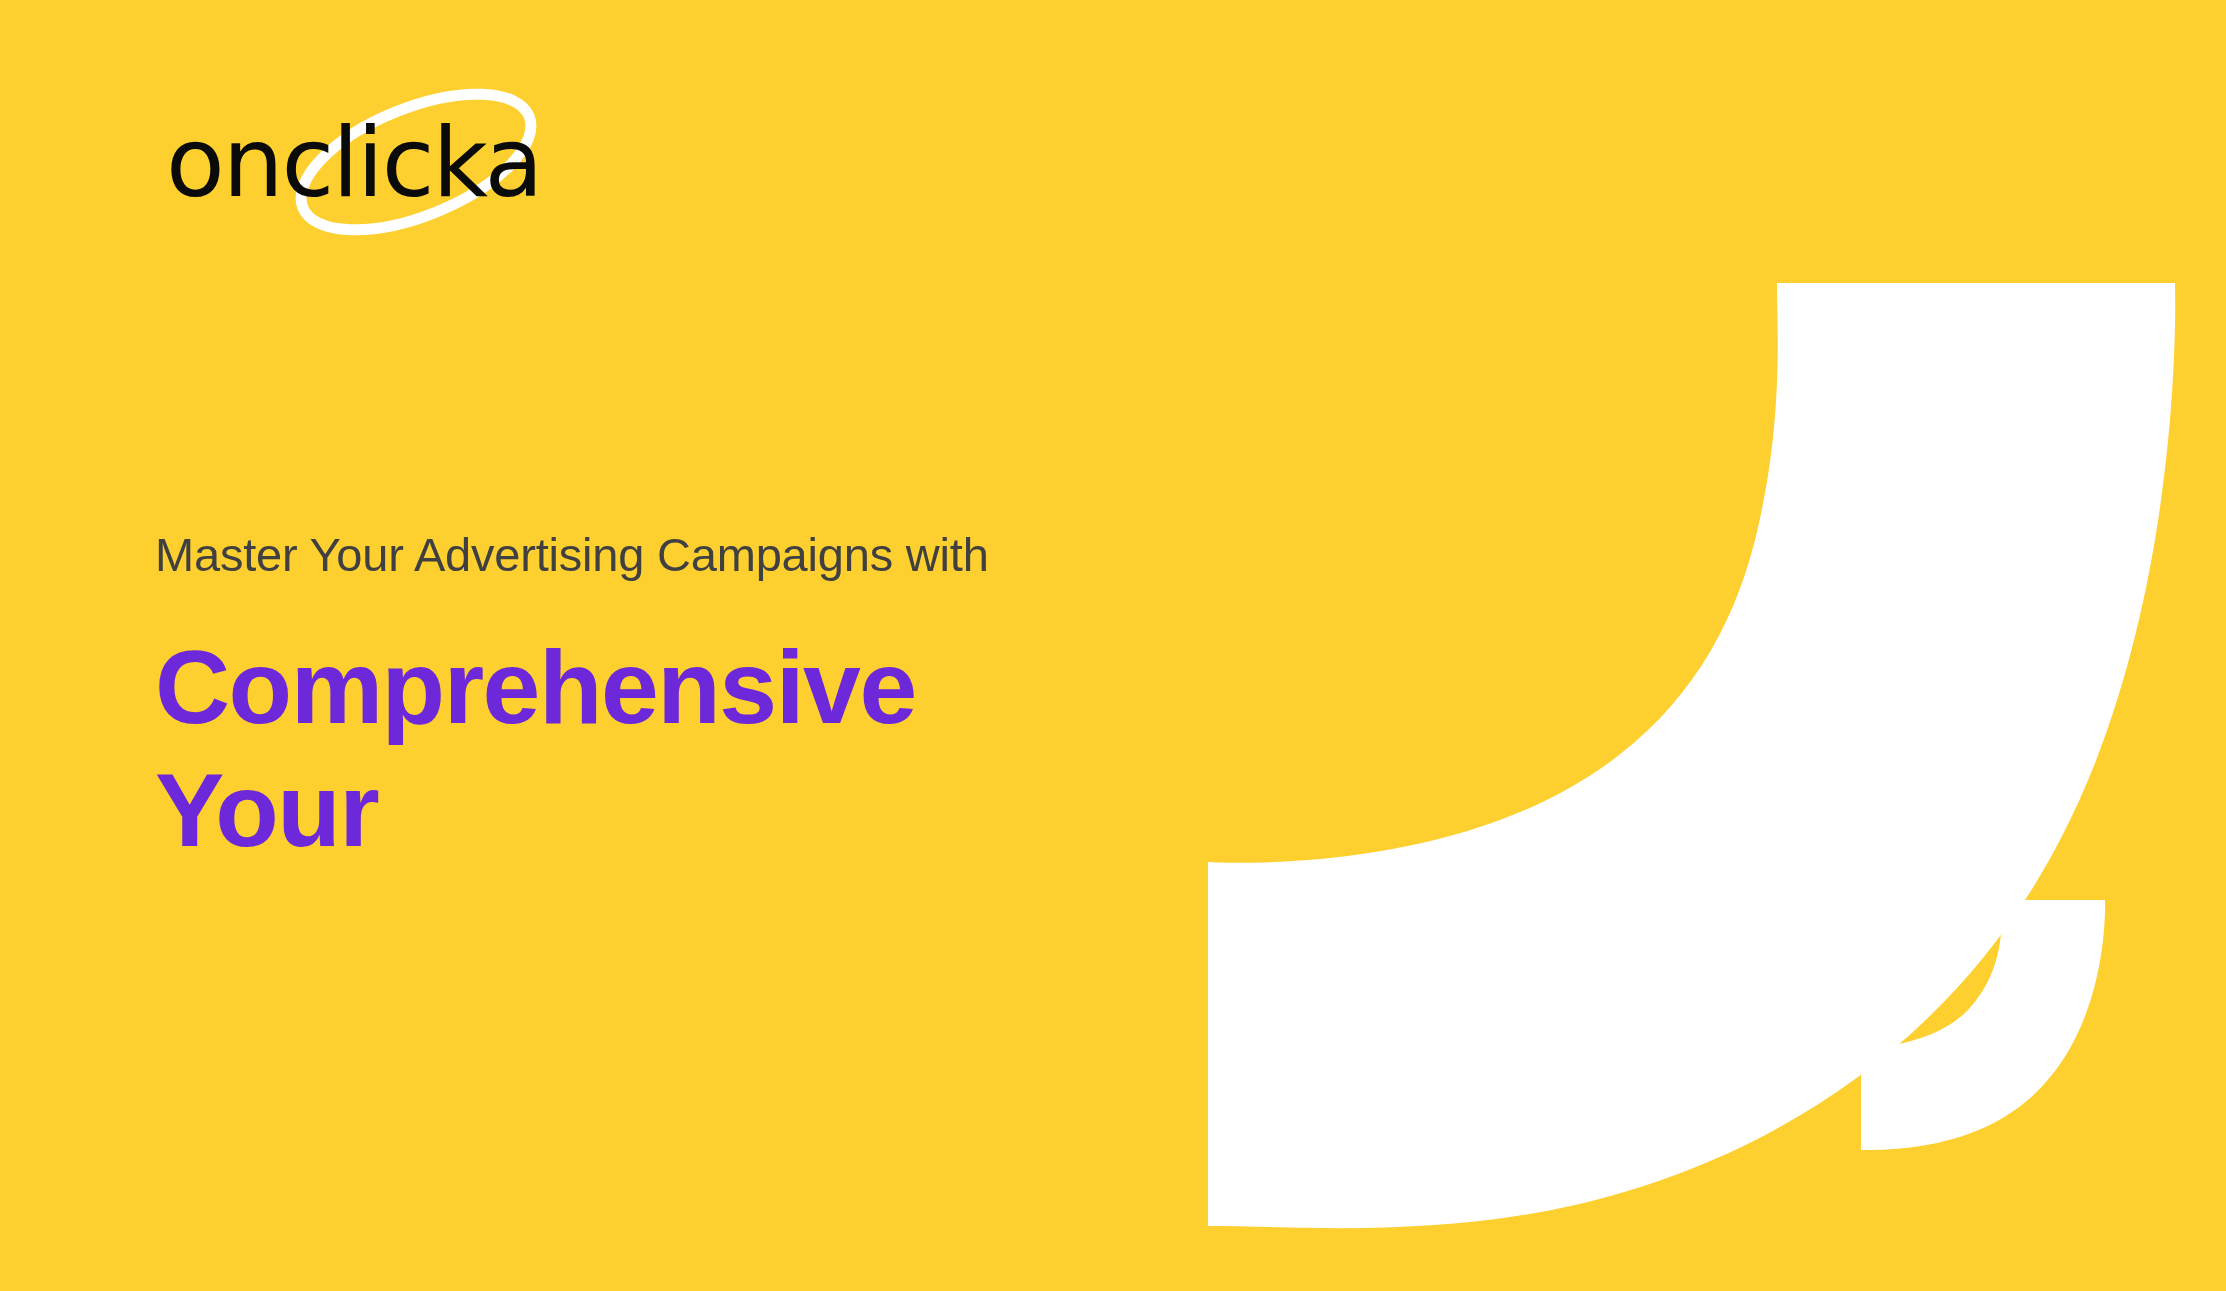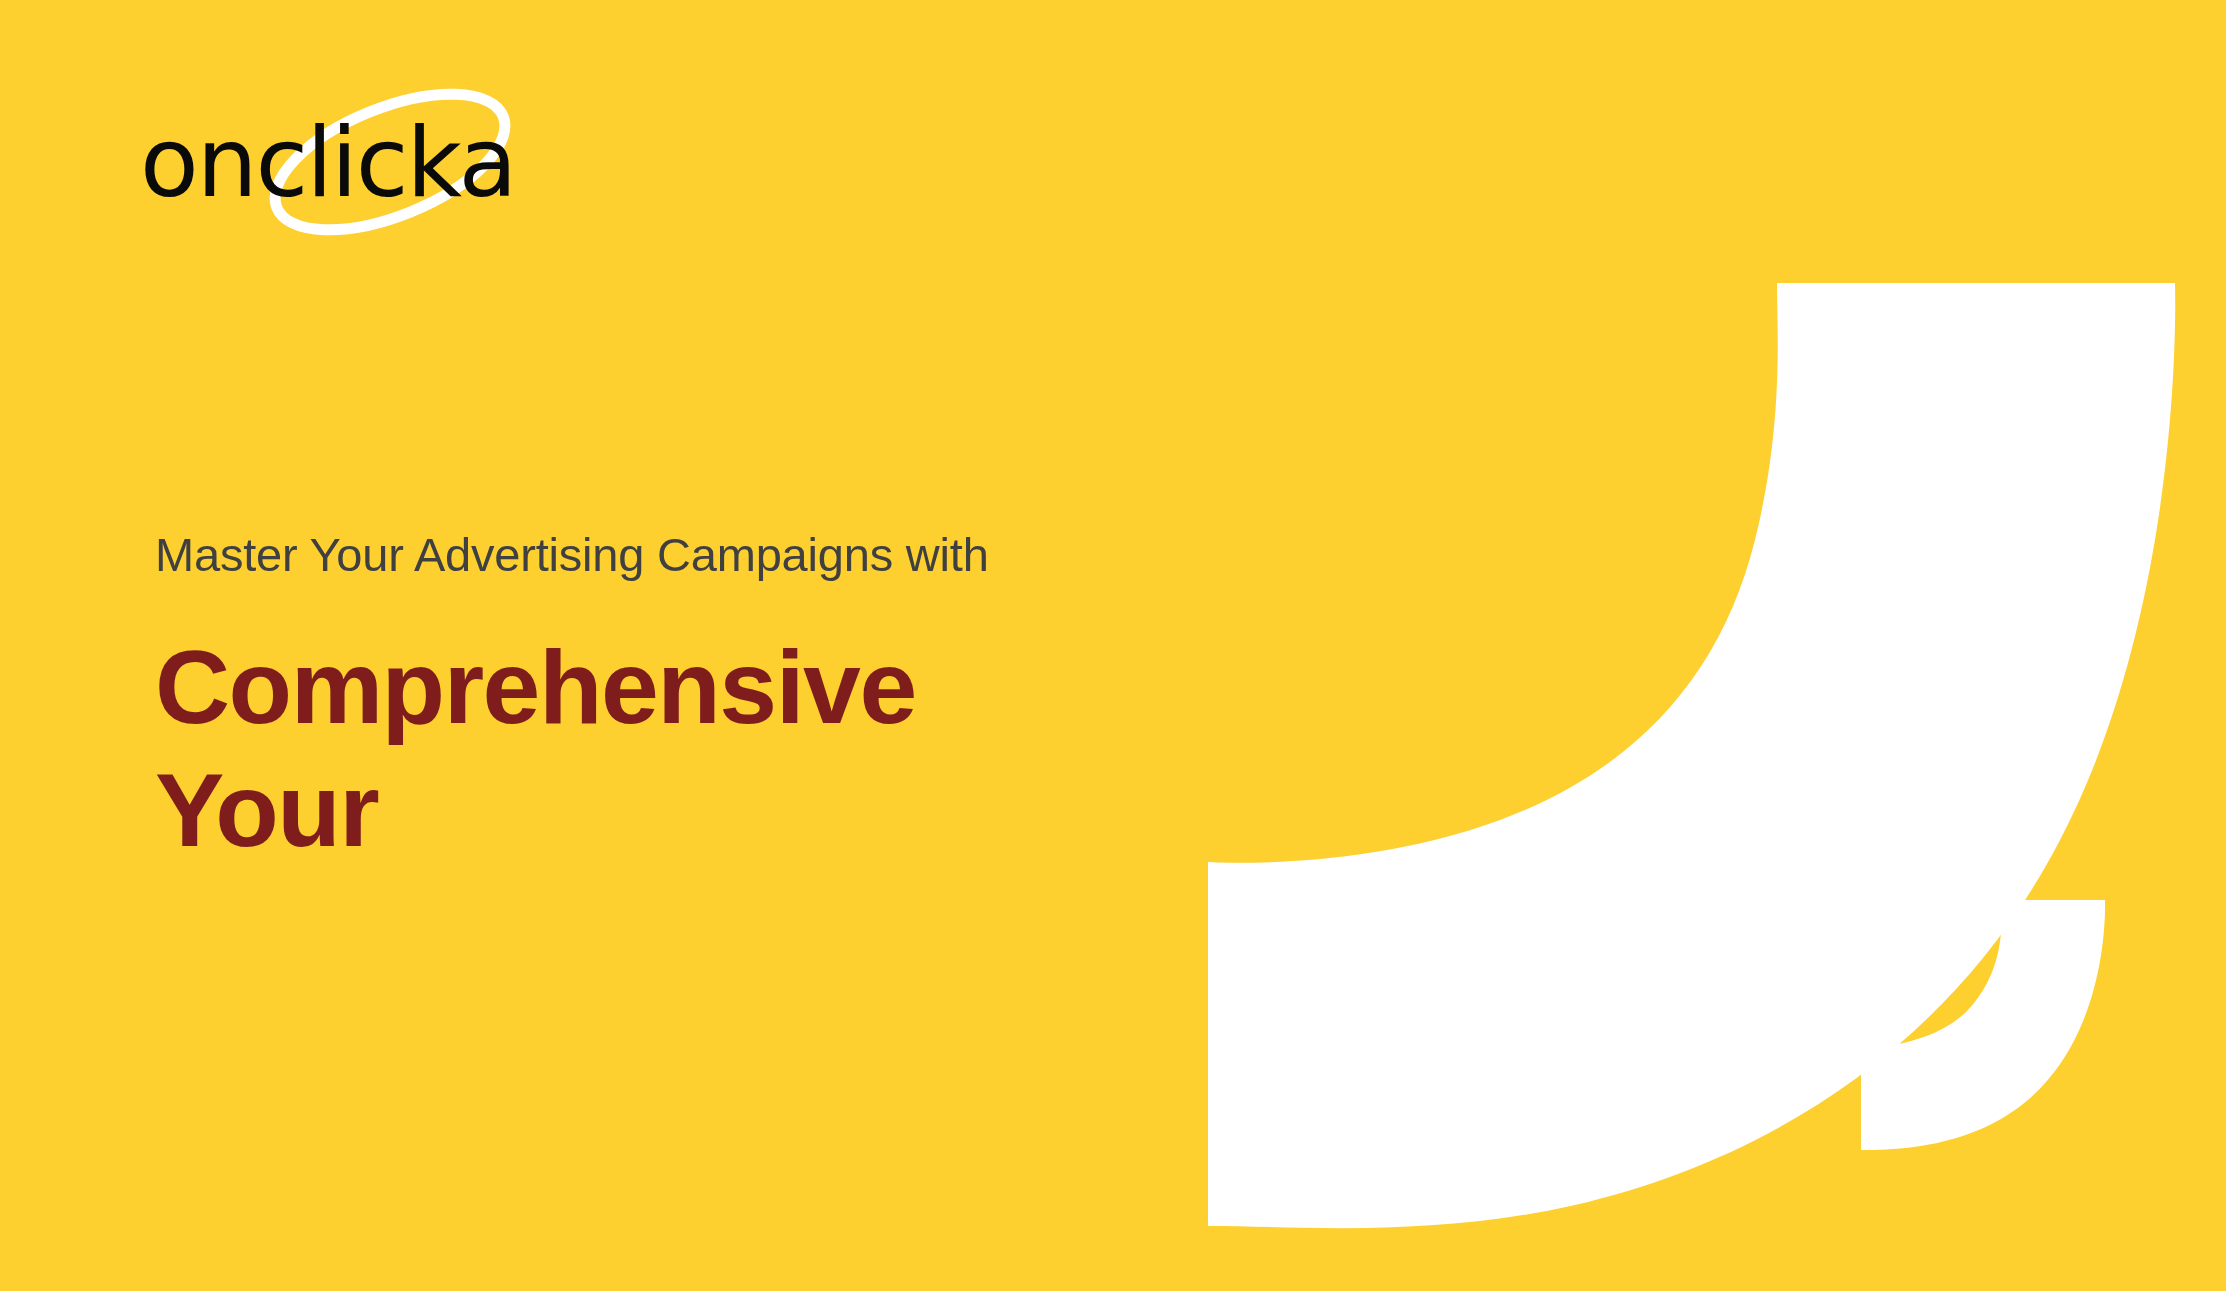--- a/index.html
+++ b/index.html
@@ -22,21 +22,21 @@
     position: absolute;
     inset: 0;
     width: 2226px;
     height: 1291px;
     pointer-events: none;
   }
 
   
   #logo {
     position: absolute;
-    left: 140px;
+    left: 166px;
     top: 100px;
     width: 430px;
     height: 140px;
     text-align: center;
   }
   #logo svg { display: block; width: 430px; height: 140px; overflow: visible; }
   .logo-wordmark {
     font-family: "DejaVu Sans", "Liberation Sans", sans-serif;
     font-size: 96px;
     font-weight: 400;
@@ -57,21 +57,21 @@
     line-height: 1.15;
     color: #404040;
     letter-spacing: -0.2px;
     margin: 0 0 44px 0;
     white-space: nowrap;
   }
   #headline {
     font-size: 104px;
     font-weight: 700;
     line-height: 1.18;
-    color: #7f1d1d;
+    color: #6d28d9;
     letter-spacing: -1.5px;
     margin: 0;
   }
   #headline .hl-line { display: block; white-space: nowrap; }
 </style>
 </head>
 <body>
 
 <div id="banner">
 

